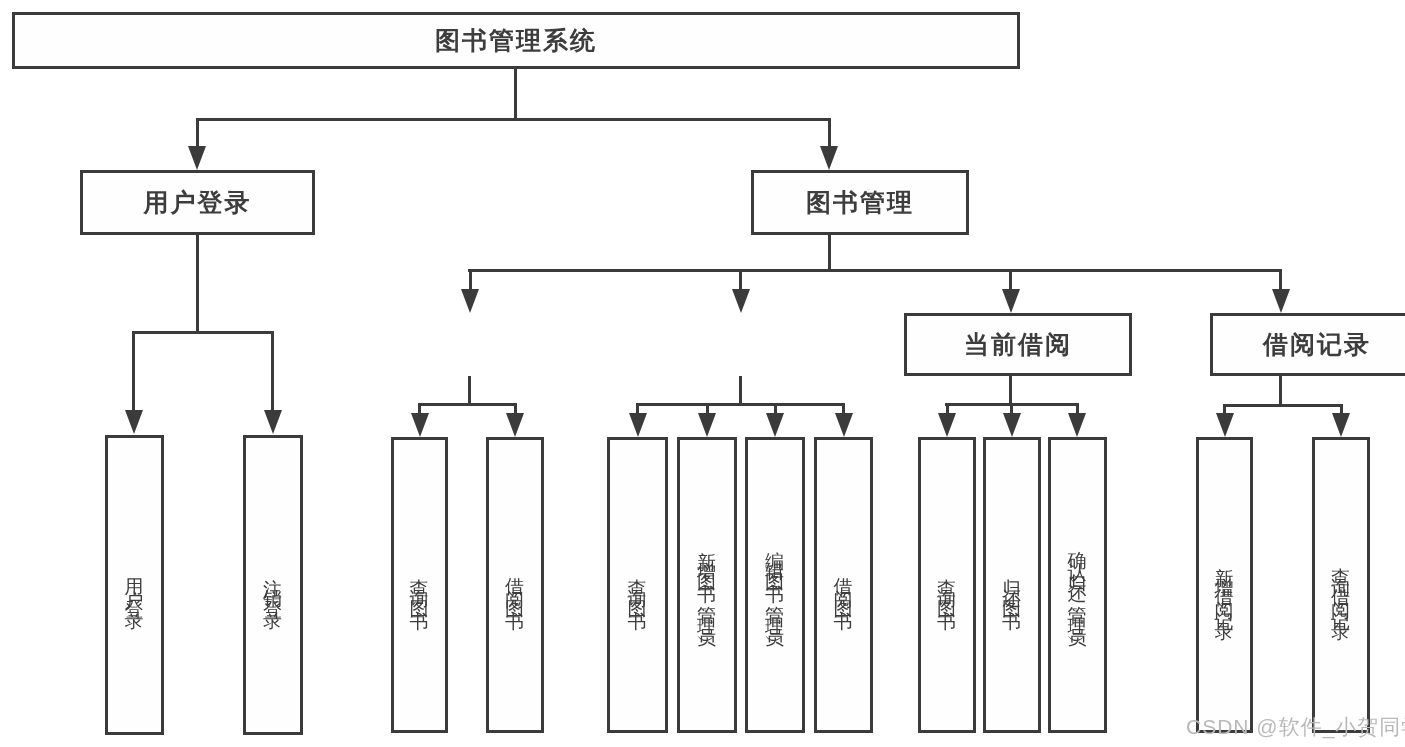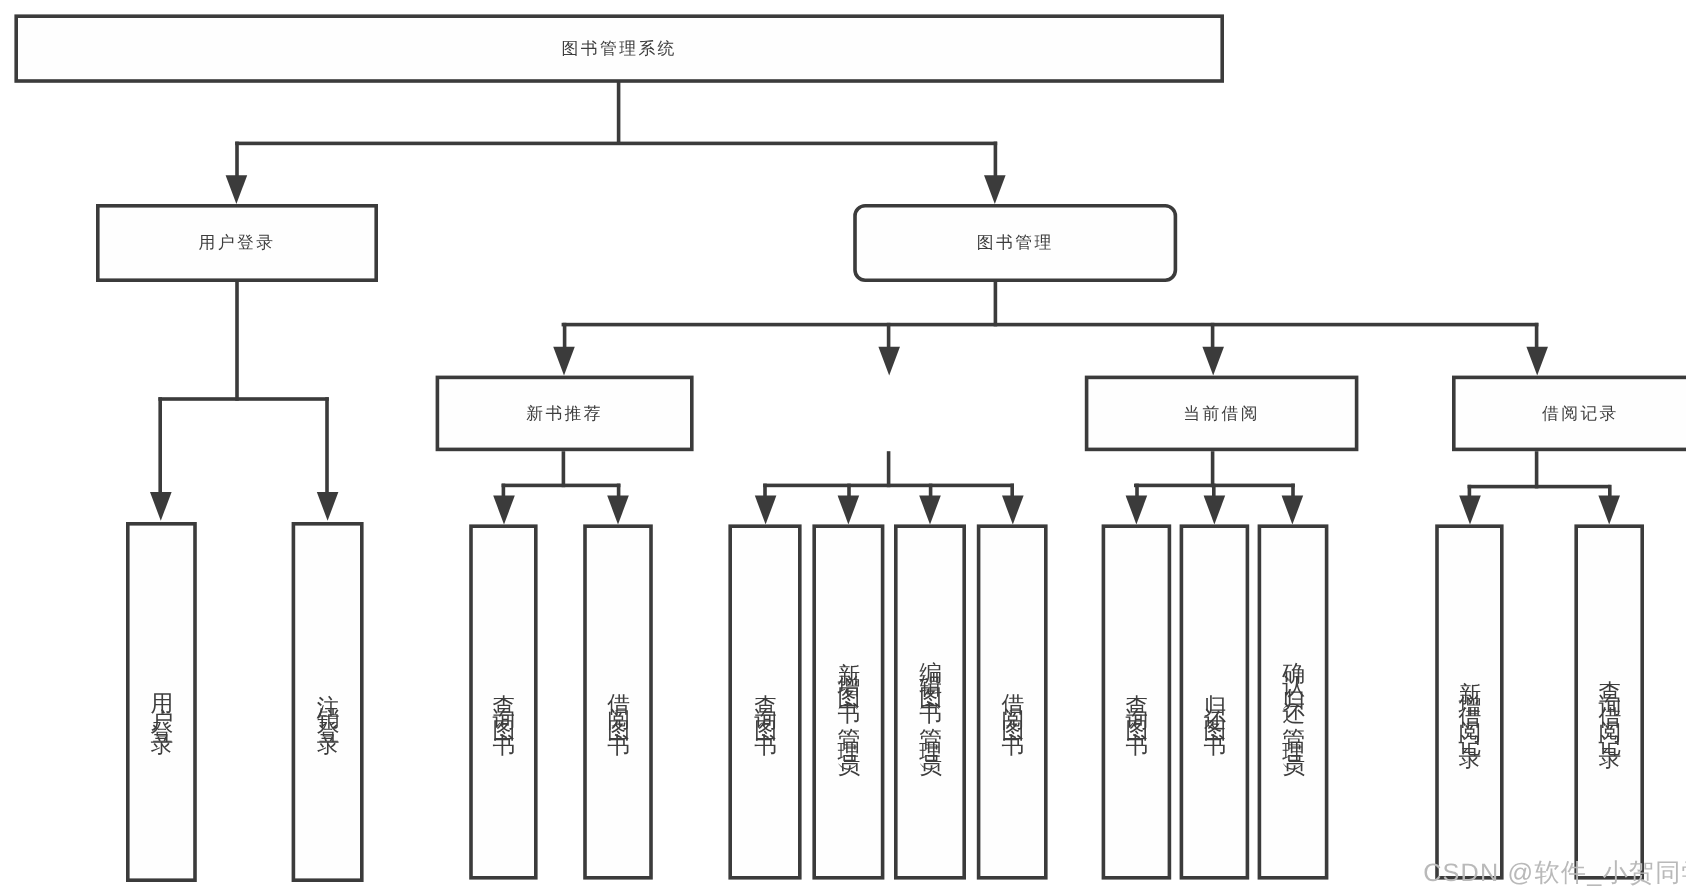--- a/index.html
+++ b/index.html
@@ -21,24 +21,25 @@
   }
   .box {
     position: absolute;
     background: var(--box_bg);
     border: 3px solid var(--line);
     display: flex;
     align-items: center;
     justify-content: center;
   }
   .hlabel {
-    font-size: 14px;
+    font-size: 25px;
     letter-spacing: 2px;
     color: var(--text);
     white-space: nowrap;
+    font-weight: bold;
   }
   .vlabel {
     writing-mode: vertical-rl;
     text-orientation: mixed;
     font-size: 19px;
     line-height: 1;
     letter-spacing: 11px;
     color: var(--text);
     white-space: nowrap;
   }
@@ -73,21 +74,21 @@
   <div class="vline" style="left:514px; top:68px; height:52px;"></div>
   <div class="hline" style="left:196px; top:118px; width:635px;"></div>
   <div class="vline" style="left:196px; top:118px; height:30px;"></div>
   <div class="vline" style="left:828px; top:118px; height:30px;"></div>
   <div class="arrowhead" style="left:188px; top:146px;"></div>
   <div class="arrowhead" style="left:820px; top:146px;"></div>
 
   <div class="box" style="left:80px; top:170px; width:235px; height:65px;">
     <span class="hlabel">用户登录</span>
   </div>
-  <div class="box" style="left:711px; top:170px; width:270px; height:65px;border-radius:10px;">
+  <div class="box" style="left:751px; top:170px; width:218px; height:65px;">
     <span class="hlabel">图书管理</span>
   </div>
 
   <div class="vline" style="left:196px; top:235px; height:99px;"></div>
   <div class="hline" style="left:132px; top:331px; width:142px;"></div>
   <div class="vline" style="left:132px; top:331px; height:80px;"></div>
   <div class="vline" style="left:271px; top:331px; height:80px;"></div>
   <div class="arrowhead" style="left:125px; top:410px;"></div>
   <div class="arrowhead" style="left:264px; top:410px;"></div>
 
@@ -95,23 +96,20 @@
   <div class="hline" style="left:468px; top:269px; width:814px;"></div>
   <div class="vline" style="left:469px; top:269px; height:22px;"></div>
   <div class="vline" style="left:739px; top:269px; height:22px;"></div>
   <div class="vline" style="left:1009px; top:269px; height:22px;"></div>
   <div class="vline" style="left:1279px; top:269px; height:22px;"></div>
   <div class="arrowhead" style="left:461px; top:289px;"></div>
   <div class="arrowhead" style="left:732px; top:289px;"></div>
   <div class="arrowhead" style="left:1002px; top:289px;"></div>
   <div class="arrowhead" style="left:1272px; top:289px;"></div>
 
-  <div class="box" style="left:363px; top:313px; width:215px; height:63px;">
-    <span class="hlabel">新书推荐</span>
-  </div>
   <div class="box" style="left:904px; top:313px; width:228px; height:63px;">
     <span class="hlabel">当前借阅</span>
   </div>
   <div class="box" style="left:1174px; top:313px; width:214px; height:63px;margin-left:36px;">
     <span class="hlabel">借阅记录</span>
   </div>
 
   <div class="vline" style="left:468px; top:376px; height:30px;"></div>
   <div class="hline" style="left:418px; top:403px; width:99px;"></div>
   <div class="vline" style="left:418px; top:403px; height:11px;"></div>

